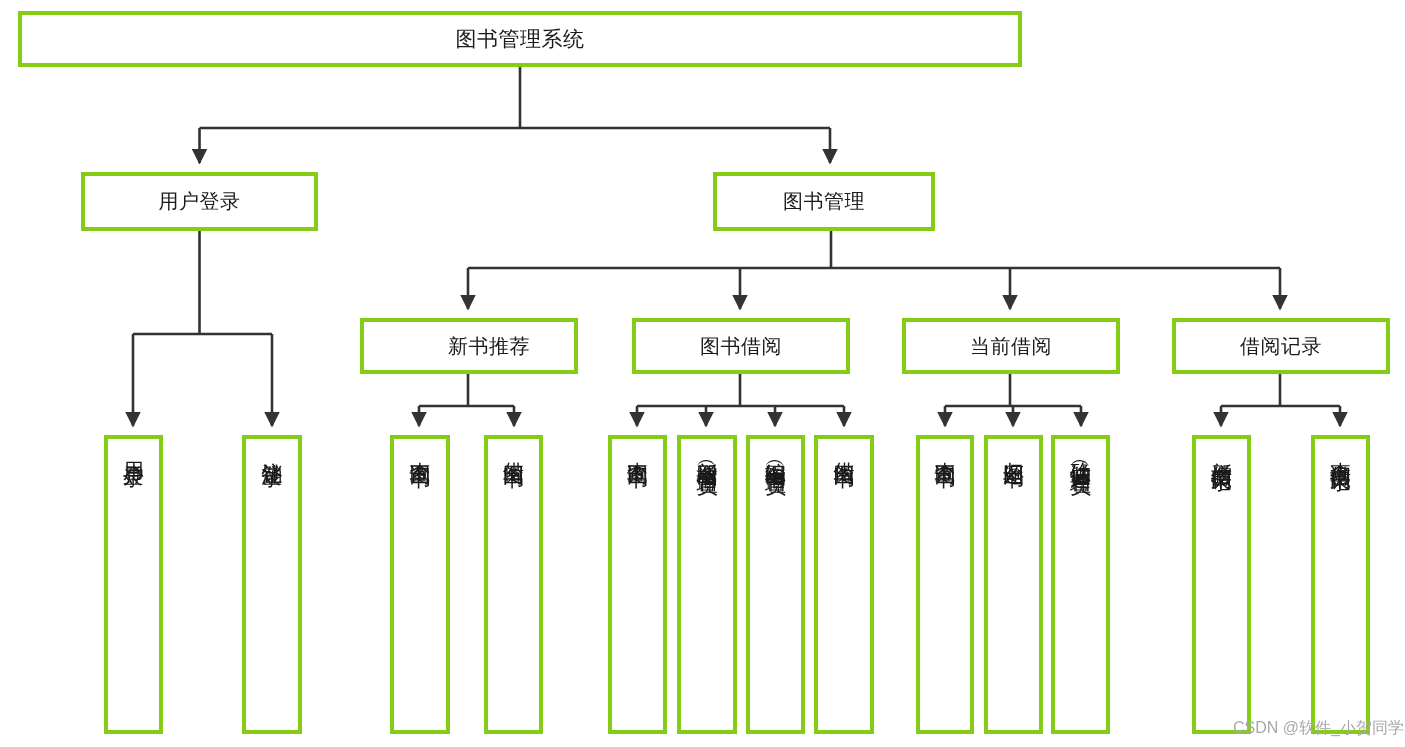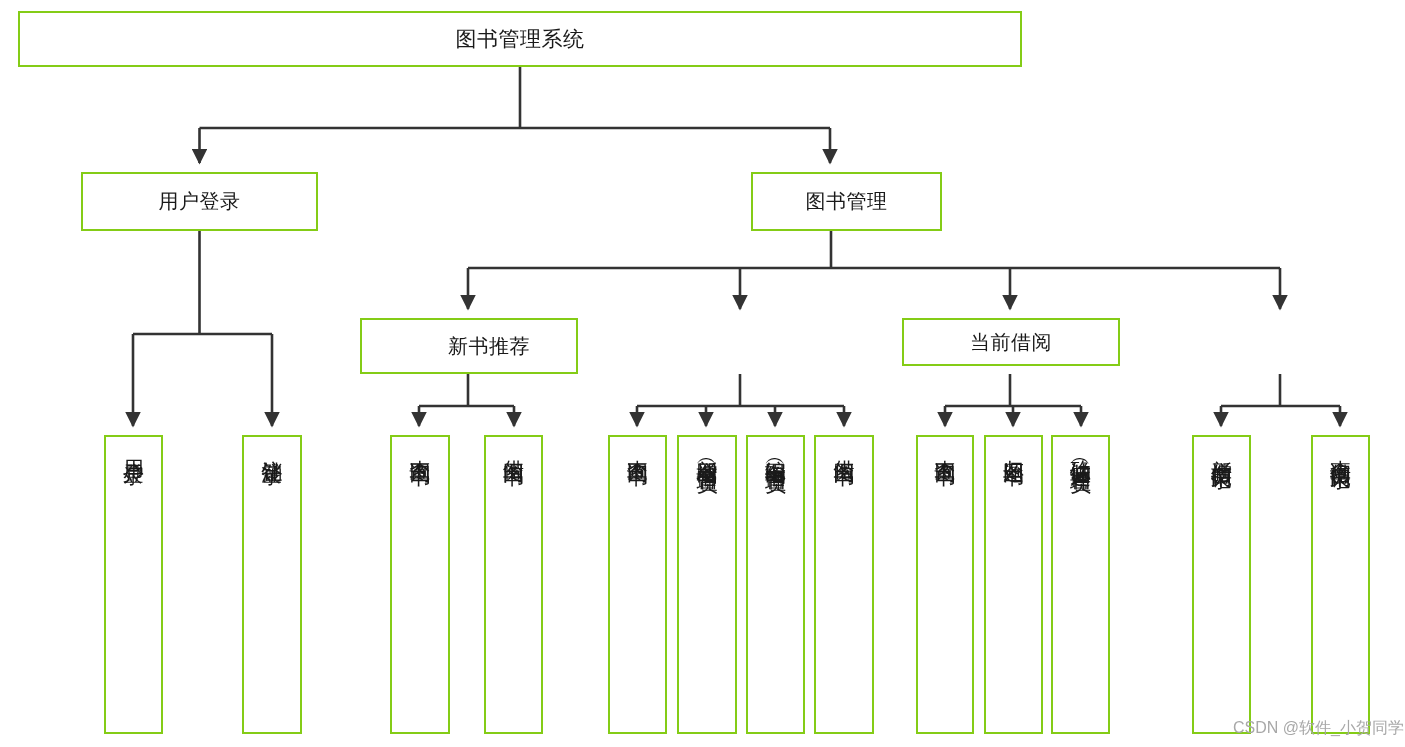--- a/index.html
+++ b/index.html
@@ -21,21 +21,21 @@
     position: absolute;
     left: 0;
     top: 0;
     width: 1405px;
     height: 747px;
     pointer-events: none;
   }
   .node {
     position: absolute;
     box-sizing: border-box;
-    border: 2px solid #84cc16;
+    border: 4px solid #84cc16;
     background: #ffffff;
     display: flex;
     align-items: center;
     justify-content: center;
     color: #1a1a1a;
   }
   .node-label {
     font-size: 20px;
     line-height: 1.15;
     letter-spacing: 0.5px;
@@ -119,29 +119,35 @@
     </g>
   </svg>
 
   <div class="node root" style="left: 18px; top: 11px; width: 1004px; height: 56px;">
     <span class="node-label">图书管理系统</span>
   </div>
 
   <div class="node" style="left: 81px; top: 172px; width: 237px; height: 59px;">
     <span class="node-label">用户登录</span>
   </div>
-  <div class="node" style="left: 751px; top: 172px; width: 191px; height: 59px;">
+  <div class="node" style="left: 713px; top: 172px; width: 222px; height: 59px;">
     <span class="node-label">图书管理</span>
   </div>
 
   <div class="node" style="left: 360px; top: 318px; width: 218px; height: 56px; padding-left: 40px;">
     <span class="node-label">新书推荐</span>
   </div>
-  <div class="node" style="left: 902px; top: 318px; width: 218px; height: 48px;">
+  <div class="node" style="left: 632px; top: 318px; width: 218px; height: 56px;">
+    <span class="node-label">图书借阅</span>
+  </div>
+  <div class="node" style="left: 902px; top: 318px; width: 218px; height: 56px;">
     <span class="node-label">当前借阅</span>
+  </div>
+  <div class="node" style="left: 1172px; top: 318px; width: 218px; height: 56px;">
+    <span class="node-label">借阅记录</span>
   </div>
 
   <div class="node vertical" style="left: 104px; top: 435px; width: 59px; height: 299px;">
     <span class="node-label">用户登录</span>
   </div>
   <div class="node vertical" style="left: 242px; top: 435px; width: 60px; height: 299px;">
     <span class="node-label">注销登录</span>
   </div>
   <div class="node vertical" style="left: 390px; top: 435px; width: 60px; height: 299px;">
     <span class="node-label">查询图书</span>

